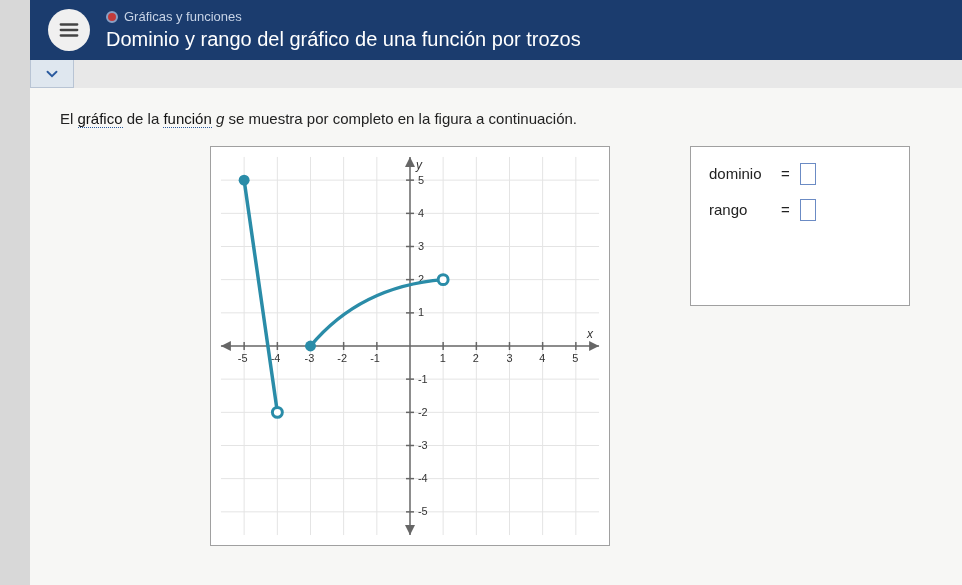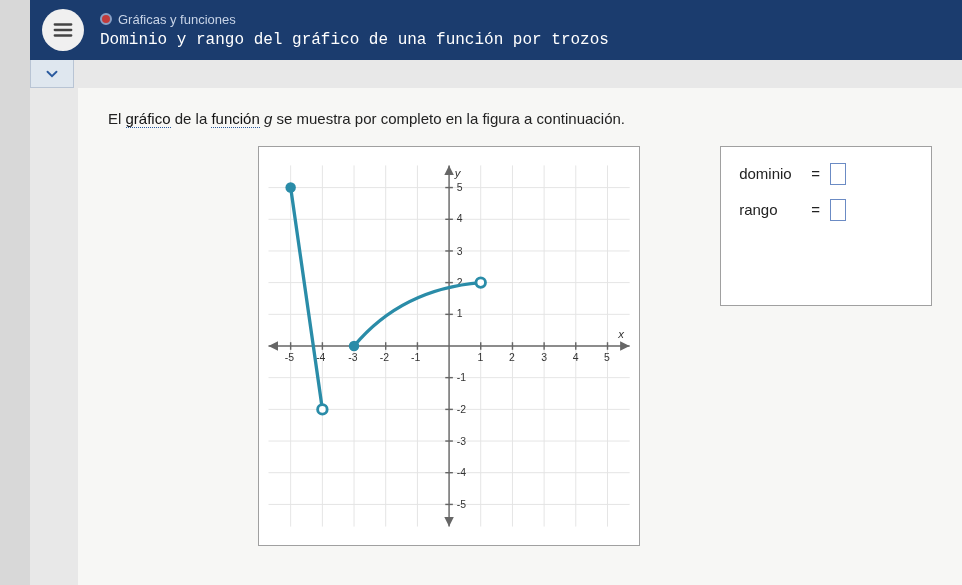--- a/index.html
+++ b/index.html
@@ -18,21 +18,21 @@
       background: #d8d8d8;
     }
     .header {
       position: absolute;
       left: 30px; top: 0; right: 0;
       height: 60px;
       background: #1b3c6e;
       color: #fff;
       display: flex;
       align-items: center;
-      padding-left: 12px;
+      padding-left: 18px;
     }
     .menu-btn {
       width: 42px; height: 42px;
       border-radius: 50%;
       background: #f0f0f0;
       display: flex;
       align-items: center;
       justify-content: center;
       cursor: pointer;
       margin-right: 16px;
@@ -46,38 +46,37 @@
       align-items: center;
       gap: 6px;
     }
     .badge {
       width: 12px; height: 12px;
       border-radius: 50%;
       background: #c23b3b;
       border: 2px solid #8aa0c4;
       display: inline-block;
     }
-    .header-title { font-size: 16px; margin-top: 4px; font-family: Liberation Mono, monospace; }
+    .header-title { font-size: 20px; margin-top: 4px; }
     .chevron-box {
       position: absolute;
       left: 30px; top: 60px;
       width: 44px; height: 28px;
       background: #dfe7ef;
       border: 1px solid #b8c4d4;
       border-top: none;
       display: flex; align-items: center; justify-content: center;
       cursor: pointer;
     }
     .chevron-box svg { width: 18px; height: 18px; fill: #2a5a9e; }
     .content {
       position: absolute;
       left: 30px; top: 88px; right: 0; bottom: 0;
       background: #f7f7f5;
       padding: 18px 30px;
-      margin-left: 48px;
     }
     .problem-text { font-size: 15px; color: #222; line-height: 1.7; }
     .term { border-bottom: 1px dotted #2a5a9e; color: #111; cursor: help; }
     .italic { font-style: italic; }
     .mid-row {
       margin-top: 14px;
       display: flex;
       align-items: flex-start;
       gap: 80px;
     }

